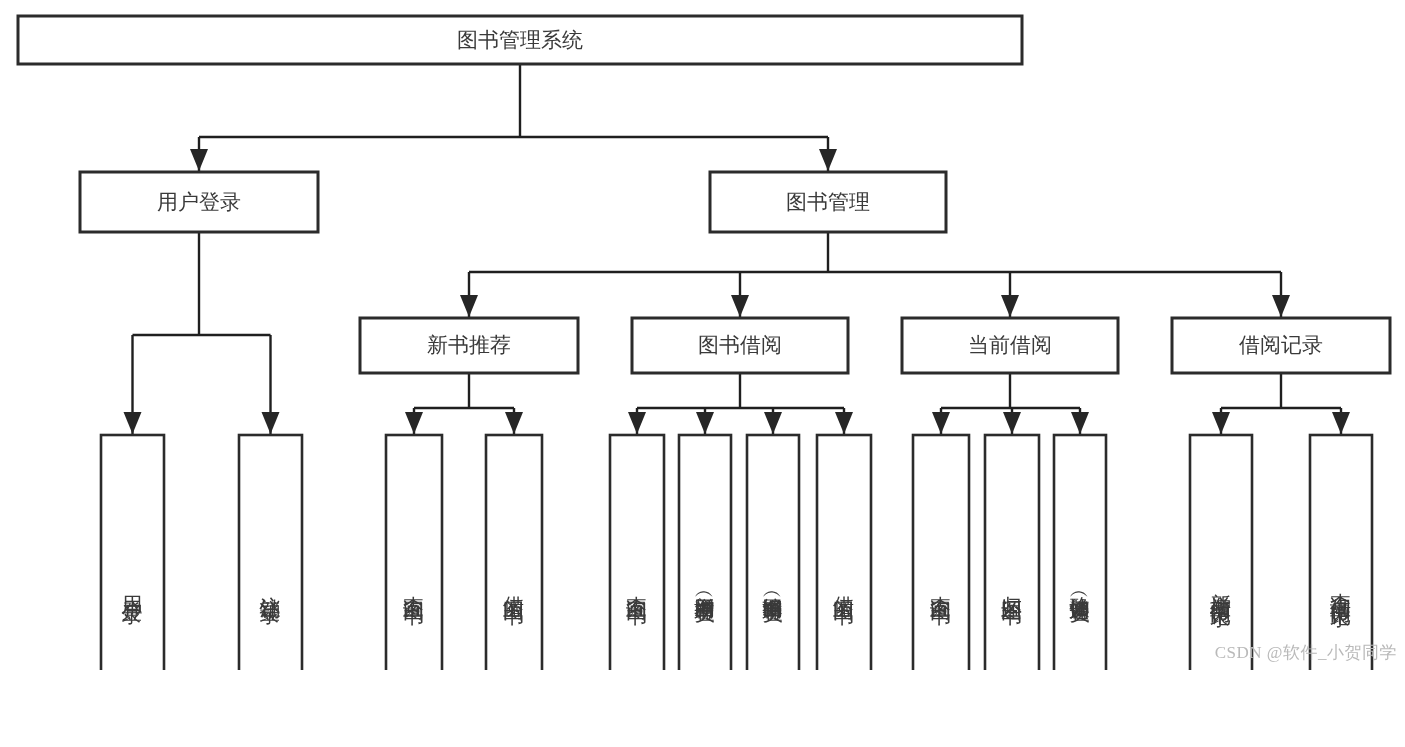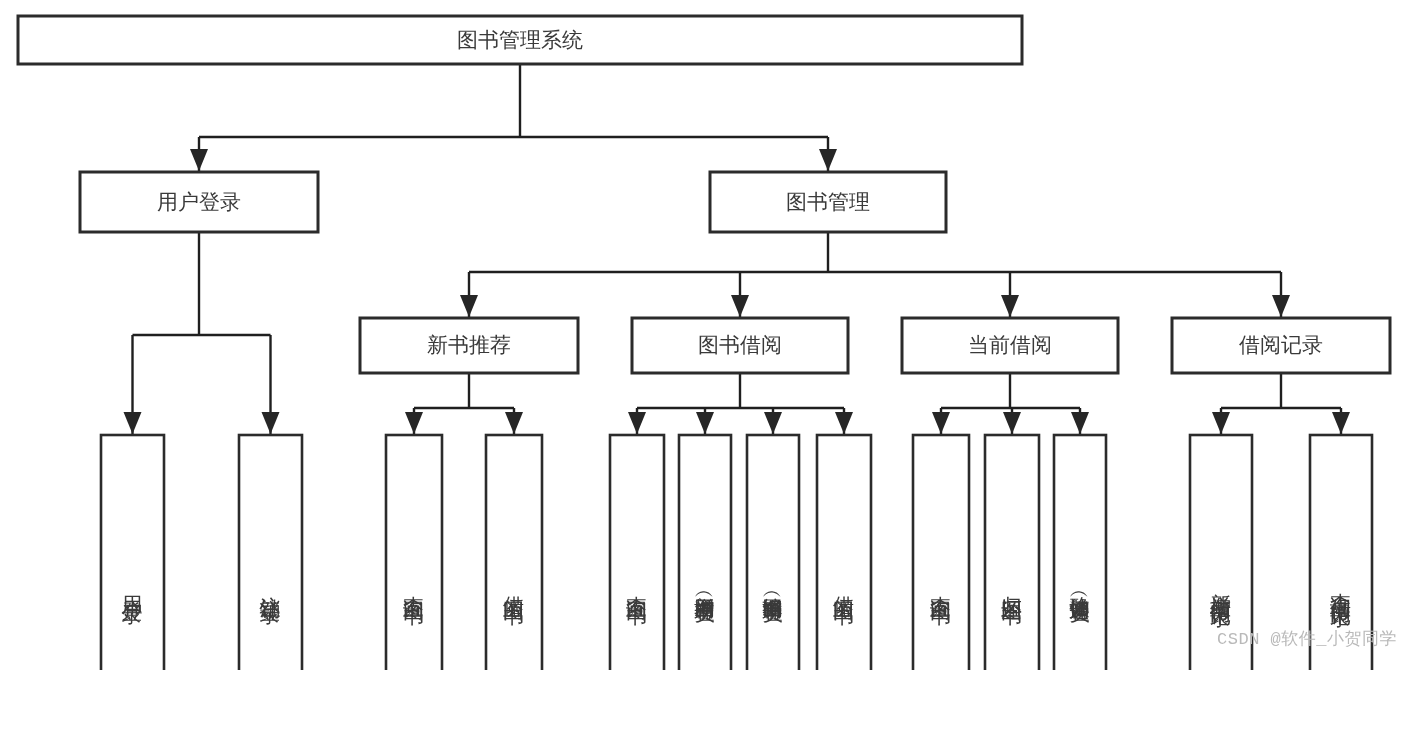--- a/index.html
+++ b/index.html
@@ -68,24 +68,24 @@
     pointer-events: none;
     user-select: none;
   }
   .leaf-label.tight {
     letter-spacing: 1px;
     font-size: 20px;
   }
   .watermark {
     position: absolute;
     right: 8px;
-    bottom: 20px;
+    bottom: 6px;
     color: #b9b9b9;
     font-size: 17px;
-    font-family: Liberation Mono, monospace;
+    font-family: Liberation Serif, serif;
     letter-spacing: 0.5px;
     user-select: none;
   }
 </style>
 </head>
 <body>
 
 <div id="diagram-root">
 
   <svg id="tree-svg" viewBox="0 0 1405 747">

